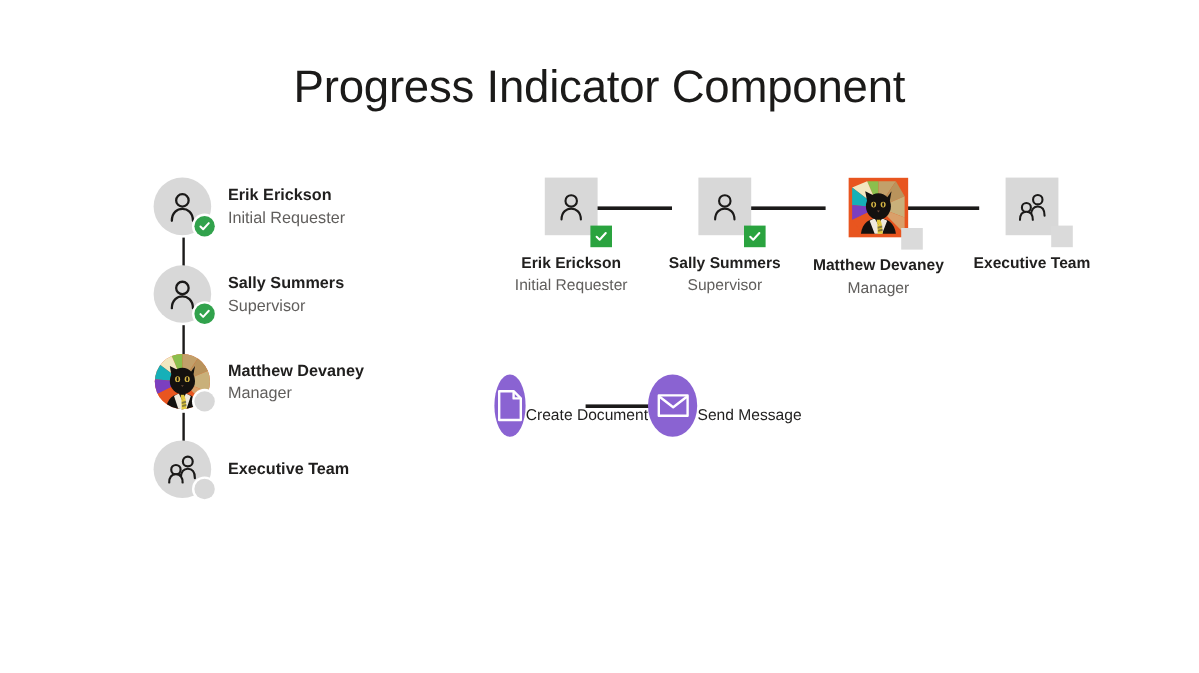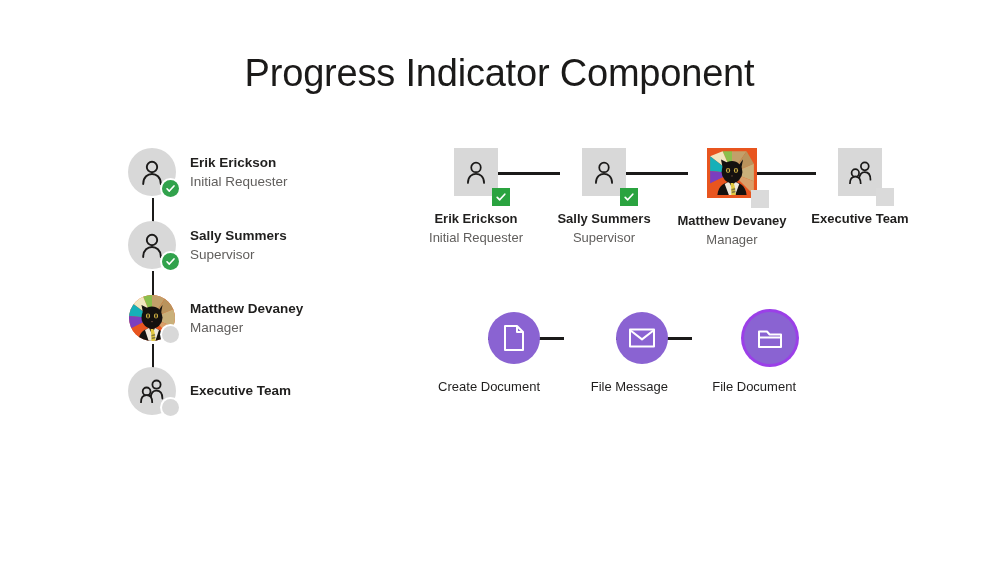--- a/index.html
+++ b/index.html
@@ -127,22 +127,21 @@
   .pprogress{
     position:absolute;
     left:412px;top:312px;
     width:520px;
     display:flex;
   }
   .pstep{
     position:relative;
     width:128px;
     display:flex;
-    flex-direction:column;
-    align-items:flex-end;
+    align-items:center;
   }
   .pline{
     position:absolute;
     top:25px;
     left:76px;
     width:76px;
     height:3px;
     background:#1b1a19;
     z-index:1;
   }
@@ -408,30 +407,18 @@
 
   <div class="pstep">
     <div class="pline"></div>
     <div class="pcircle">
       <svg width="28" height="22" viewBox="0 0 28 22">
         <rect x="2" y="2.5" width="24" height="17" fill="none" stroke="#ffffff" stroke-width="2" stroke-linejoin="round"></rect>
         <path d="M3.2 4 L14 12.4 L24.8 4" fill="none" stroke="#ffffff" stroke-width="2" stroke-linecap="round" stroke-linejoin="round"></path>
       </svg>
     </div>
     <div class="ptext">
-      <div class="plabel">File Message</div>
-    </div>
-  </div>
-
-
-  <div class="pstep">
-
-    <div class="pcircle selected">
-      <svg width="26" height="23" viewBox="0 0 26 23">
-        <path d="M2 4.5 H10 L12.6 7.5 H24 V20 H2 Z" fill="none" stroke="#ffffff" stroke-width="2" stroke-linejoin="round"></path>
-        <path d="M2 10.5 H24" fill="none" stroke="#ffffff" stroke-width="2"></path>
-      </svg>
-    </div>
-    <div class="ptext">
-      <div class="plabel">File Document</div>
-    </div>
-  </div>
+      <div class="plabel">Send Message</div>
+    </div>
+  </div>
+
+
 </div>
 
 </body></html>

